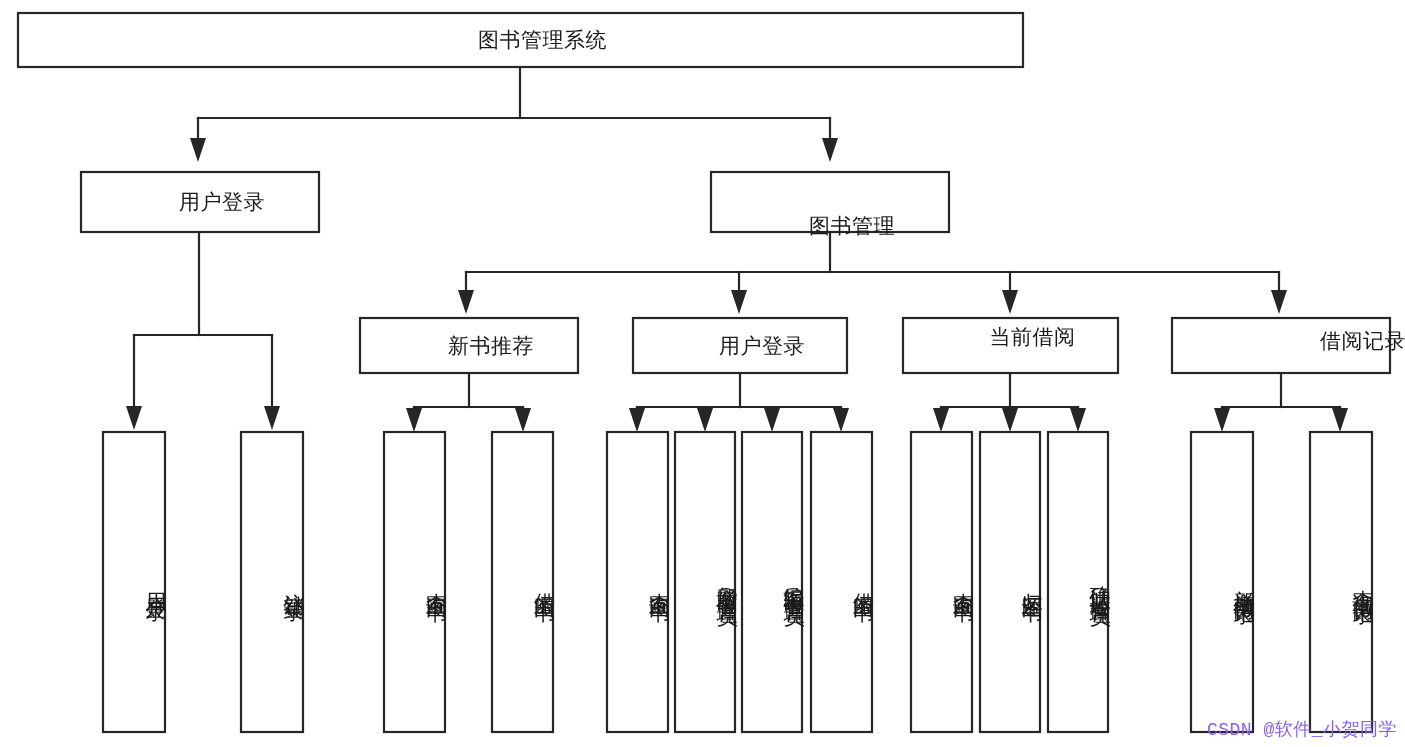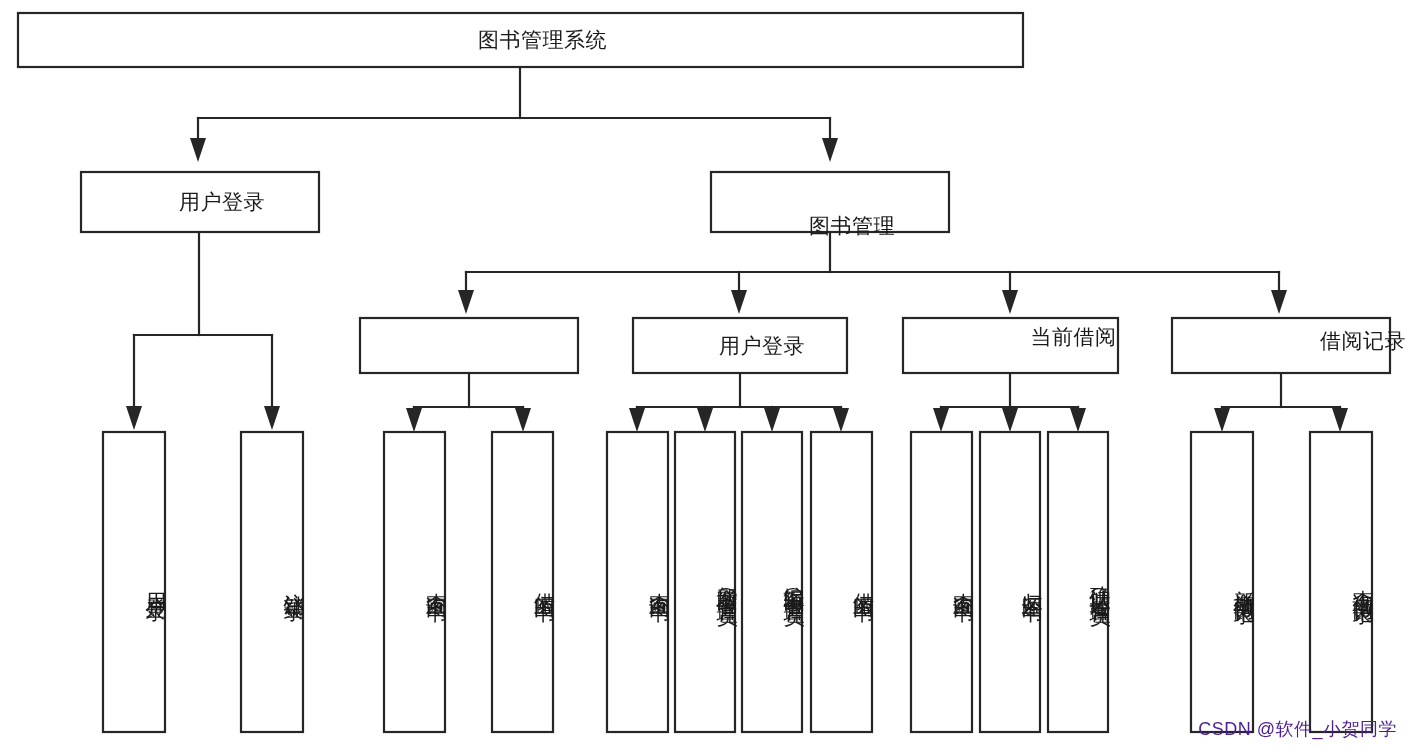--- a/index.html
+++ b/index.html
@@ -64,22 +64,22 @@
     text-orientation: upright;
     font-size: 21px;
     letter-spacing: 3px;
     line-height: 1.15;
   }
   .watermark {
     position: absolute;
     right: 8px;
     bottom: 6px;
     font-size: 18px;
-    color: #4c1d95;
-    font-family: Liberation Sans, sans-serif;
+    color: #8b5cf6;
+    font-family: Liberation Mono, monospace;
     letter-spacing: 0.5px;
     white-space: nowrap;
   }
 </style>
 </head>
 <body>
 
 <div id="diagram-root">
 
   <svg class="diagram-canvas" viewBox="0 0 1405 747">
@@ -184,22 +184,23 @@
     <rect class="node-box" x="1048" y="432" width="60" height="300"></rect>
     <rect class="node-box" x="1191" y="432" width="62" height="300"></rect>
     <rect class="node-box" x="1310" y="432" width="62" height="300"></rect>
   </svg>
 
   <div class="node-label horizontal" style="left:18px; top:13px; width:1005px; height:54px;">图书管理系统</div>
 
   <div class="node-label horizontal" style="left:81px; top:172px; width:238px; height:60px;">用户登录</div>
   <div class="node-label horizontal" style="left:711px; top:172px; width:238px; height:60px;margin-top:24px;">图书管理</div>
 
+  <div class="node-label horizontal" style="left:360px; top:318px; width:218px; height:55px;">新书推荐</div>
   <div class="node-label horizontal" style="left:633px; top:318px; width:214px; height:55px;">用户登录</div>
-  <div class="node-label horizontal" style="left:944px; top:318px; width:215px; height:38px;">当前借阅</div>
+  <div class="node-label horizontal" style="left:903px; top:318px; width:215px; height:38px;">当前借阅</div>
   <div class="node-label horizontal" style="left:1232px; top:318px; width:218px; height:46px;">借阅记录</div>
 
   <div class="node-label vertical" style="left:103px; top:432px; width:62px; height:300px;">用户登录</div>
   <div class="node-label vertical" style="left:241px; top:432px; width:62px; height:300px;">注销登录</div>
   <div class="node-label vertical" style="left:384px; top:432px; width:61px; height:300px;">查询图书</div>
   <div class="node-label vertical" style="left:492px; top:432px; width:61px; height:300px;">借阅图书</div>
   <div class="node-label vertical" style="left:607px; top:432px; width:61px; height:300px;">查询图书</div>
   <div class="node-label vertical" style="left:675px; top:432px; width:60px; height:300px;">新增图书（管理员）</div>
   <div class="node-label vertical" style="left:742px; top:432px; width:60px; height:300px;">编辑图书（管理员）</div>
   <div class="node-label vertical" style="left:811px; top:432px; width:61px; height:300px;">借阅图书</div>

